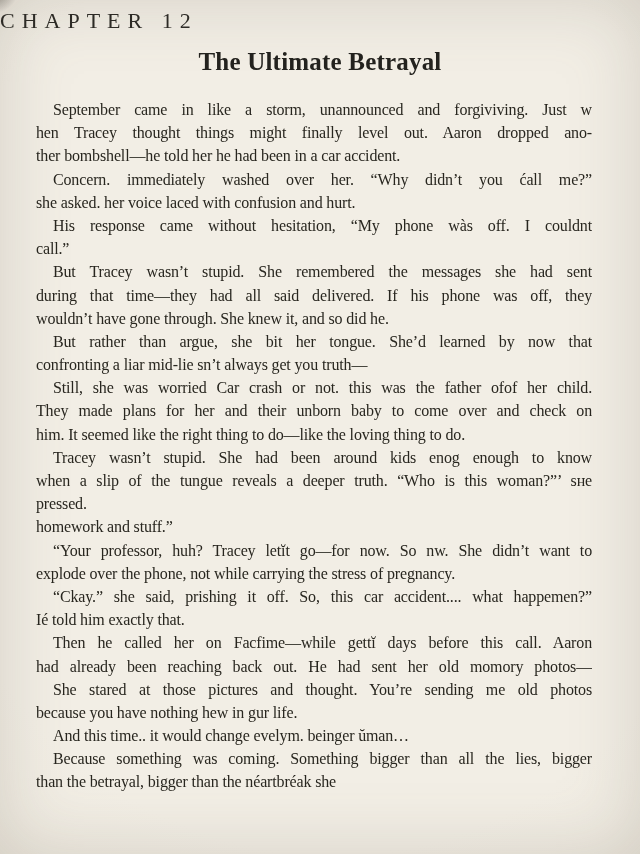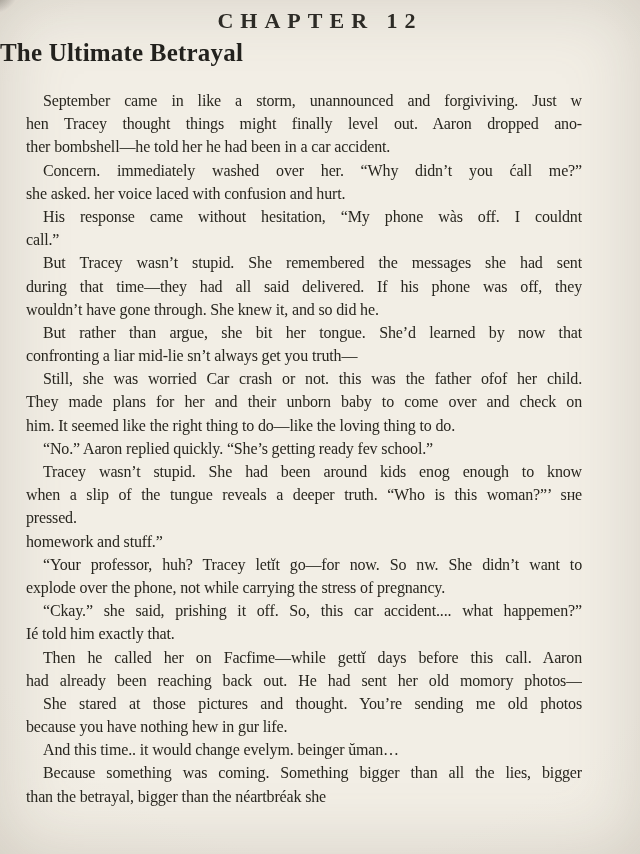--- a/index.html
+++ b/index.html
@@ -16,35 +16,36 @@
     overflow: hidden;
     box-sizing: border-box;
   }
   .corner-smudge {
     position: absolute; top: -8px; left: -8px;
     width: 26px; height: 22px;
     background: radial-gradient(ellipse at top left, rgba(60,55,48,0.55), rgba(60,55,48,0) 70%);
   }
   .chapter-label {
     margin-top: 8px;
-    text-align: center;
+    text-align: left;
     font-size: 22px;
-    font-weight: 700;
+    font-weight: 400;
     letter-spacing: 7px;
     color: #2d2b26;
   }
   .chapter-title {
-    margin-top: 5px;
+    margin-top: 14px;
+    text-align: center;
     font-size: 25px;
     font-weight: 700;
     letter-spacing: 0.2px;
     color: #23221e;
   }
   .page-body {
-    margin: 22px 28px 0 26px;
+    margin: 22px 28px 0 36px;
     width: 556px;
     color: #28261f;
   }
   .line {
     font-size: 16px;
     line-height: 23.2px;
     letter-spacing: -0.15px;
     white-space: normal;
     overflow: hidden;
     max-height: 23.2px;
@@ -69,21 +70,20 @@
       <div class="line indent jl">His response came without hesitation, “My phone wàs off. I couldnt</div>
       <div class="line last">call.”</div>
       <div class="line indent jl">But Tracey wasn’t stupid. She remembered the messages she had sent</div>
       <div class="line jl">during that time—they had all said delivered. If his phone was off, they</div>
       <div class="line last">wouldn’t have gone through. She knew it, and so did he.</div>
       <div class="line indent jl">But rather than argue, she bit her tongue. She’d learned by now that</div>
       <div class="line last">confronting a liar mid-lie sn’t always get you truth—</div>
       <div class="line indent jl">Still, she was worried  Car crash or not. this was the father ofof her child.</div>
       <div class="line jl">They made plans for her and their unborn baby to come over and check on</div>
       <div class="line last">him. It seemed like the right thing to do—like the loving thing to do.</div>
-      <div class="line indent last">“No.” Aaron replied quickly. “She’s getting ready fev school.”</div>
       <div class="line indent jl">Tracey wasn’t stupid. She had been around kids enog enough to know</div>
       <div class="line jl">when a slip of the tungue reveals a deeper truth. “Who is this woman?”’ sʜe</div>
       <div class="line last">pressed.</div>
       <div class="line last">homework and stuff.”</div>
       <div class="line indent jl">“Your professor, huh? Tracey letĭt go—for now.  So nw. She didn’t want to</div>
       <div class="line last">explode over the phone, not while carrying the stress of pregnancy.</div>
       <div class="line indent jl">“Ckay.” she said, prishing it off. So, this car accident.... what happemen?”</div>
       <div class="line last">Ié told him exactly that.</div>
       <div class="line indent jl">Then he called her on Facfime—while gettĭ days before this call. Aaron</div>
       <div class="line jl">had already been reaching back out. He had sent her old momory photos—</div>

